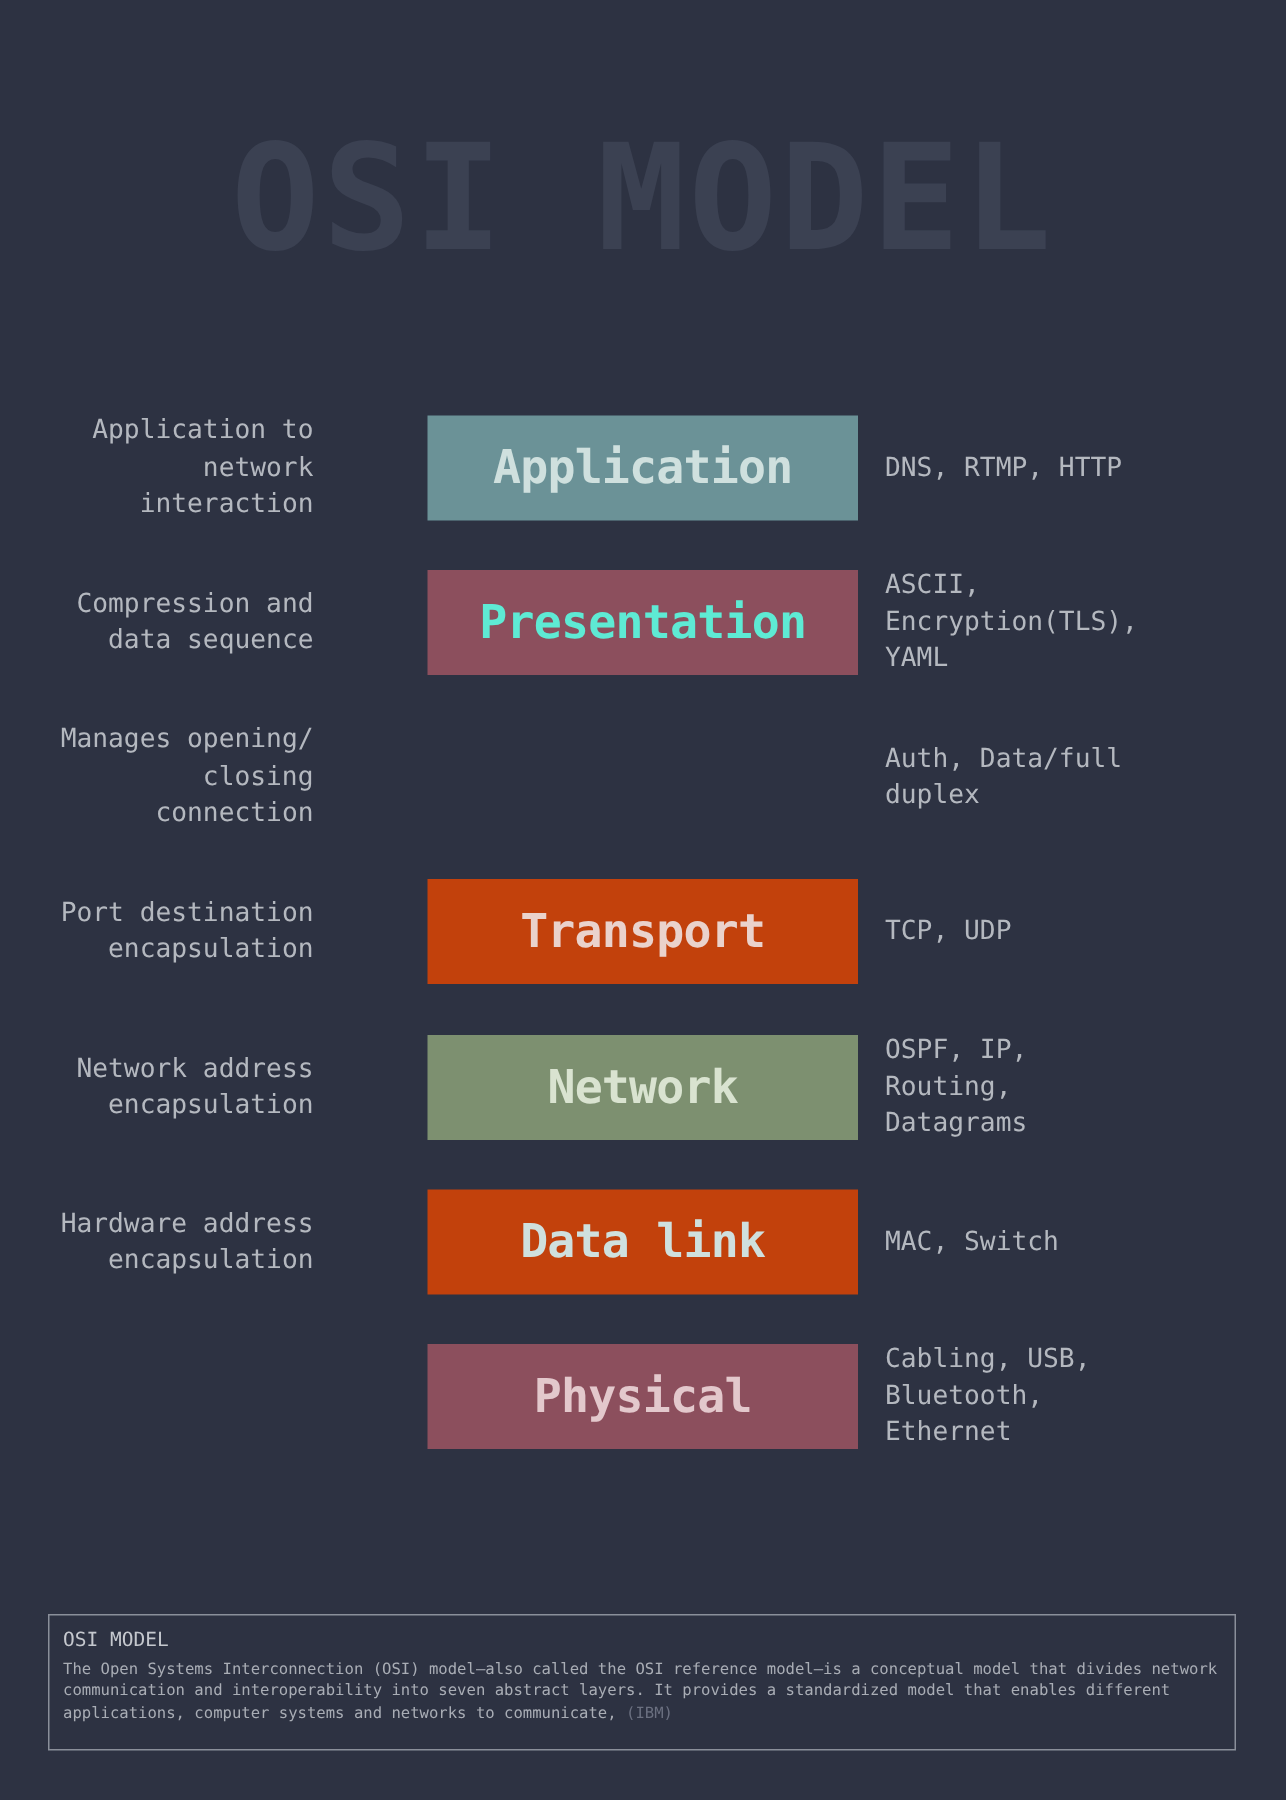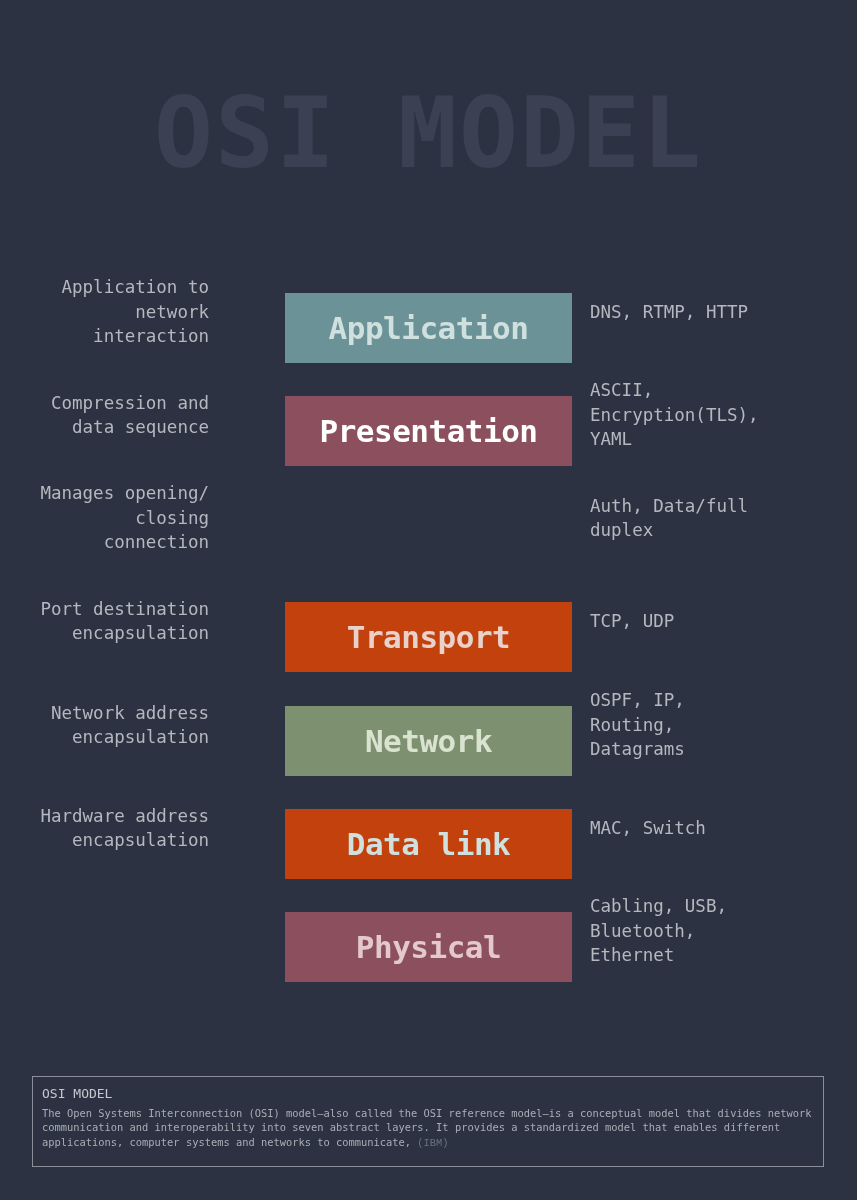--- a/index.html
+++ b/index.html
@@ -12,55 +12,55 @@
     font-family:"DejaVu Sans Mono","Liberation Mono",monospace; font-weight:bold;
     font-size:98px; line-height:110px; color:#3b4152; letter-spacing:2px;
   }
   .layer { position:absolute; left:0; width:799px; height:70px; }
   .desc {
     position:absolute; right:590px; top:0; height:70px; width:260px;
     display:flex; align-items:center; justify-content:flex-end; text-align:right;
     color:#b4b8bf; font-size:17.5px; line-height:24.5px; white-space:pre-line;
   }
   .box {
-    position:absolute; left:285px; width:287px; height:70px; top:16px;
+    position:absolute; left:285px; width:287px; height:70px; top:0;
     display:flex; align-items:center; justify-content:center;
     font-family:"DejaVu Sans Mono","Liberation Mono",monospace; font-weight:bold;
     font-size:31px; letter-spacing:-0.5px;
   }
   .proto {
     position:absolute; left:590px; top:0; height:70px; width:250px;
     display:flex; align-items:center; color:#b4b8bf; font-size:17.5px; line-height:24.5px;
     white-space:pre-line;
   }
   .footer {
     position:absolute; left:32px; top:1076px; width:792px; height:91px;
     border:1.5px solid #8a8f9a; box-sizing:border-box; padding:8px 9px;
   }
   .footer-title { color:#c5c8ce; font-size:13px; line-height:17px; margin-bottom:4px; }
   .footer-text { color:#a9adb5; font-size:10.4px; line-height:14.3px; }
-  .footer-src { color:#6b7080;font-family:Liberation Mono, monospace; }
+  .footer-src { color:#6b7080; }
 </style>
 </head>
 <body>
 
 <div class="title">OSI MODEL</div>
 
 <div class="layer" style="top:277px">
   <div class="desc">Application to
 network
 interaction</div>
   <div class="box" style="background:#6b9297;color:#cfe0de">Application</div>
   <div class="proto">DNS, RTMP, HTTP</div>
 </div>
 
 <div class="layer" style="top:380px">
   <div class="desc">Compression and
 data sequence</div>
-  <div class="box" style="background:#8c4f5d;color:#ffffff">Presentation</div>
+  <div class="box" style="background:#8c4f5d;color:#5eead4">Presentation</div>
   <div class="proto">ASCII,
 Encryption(TLS),
 YAML</div>
 </div>
 
 <div class="layer" style="top:483px">
   <div class="desc">Manages opening/
 closing
 connection</div>
   <div class="proto">Auth, Data/full

